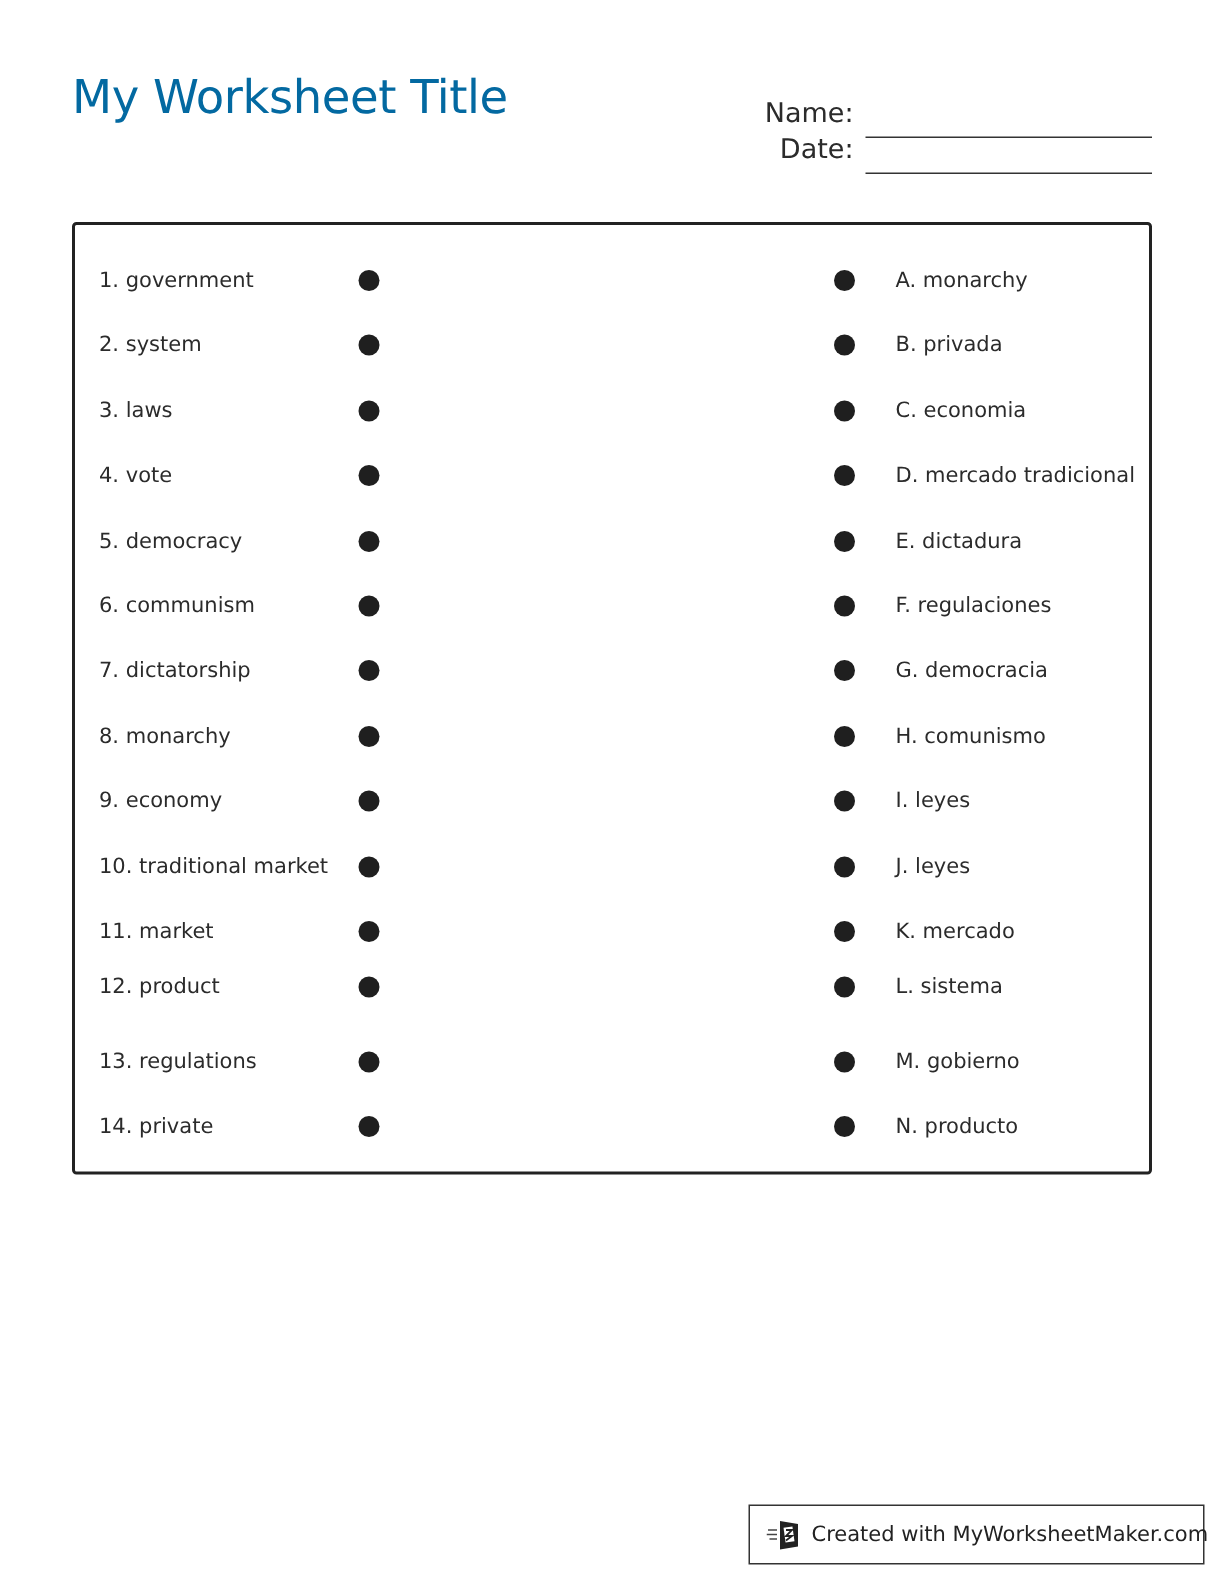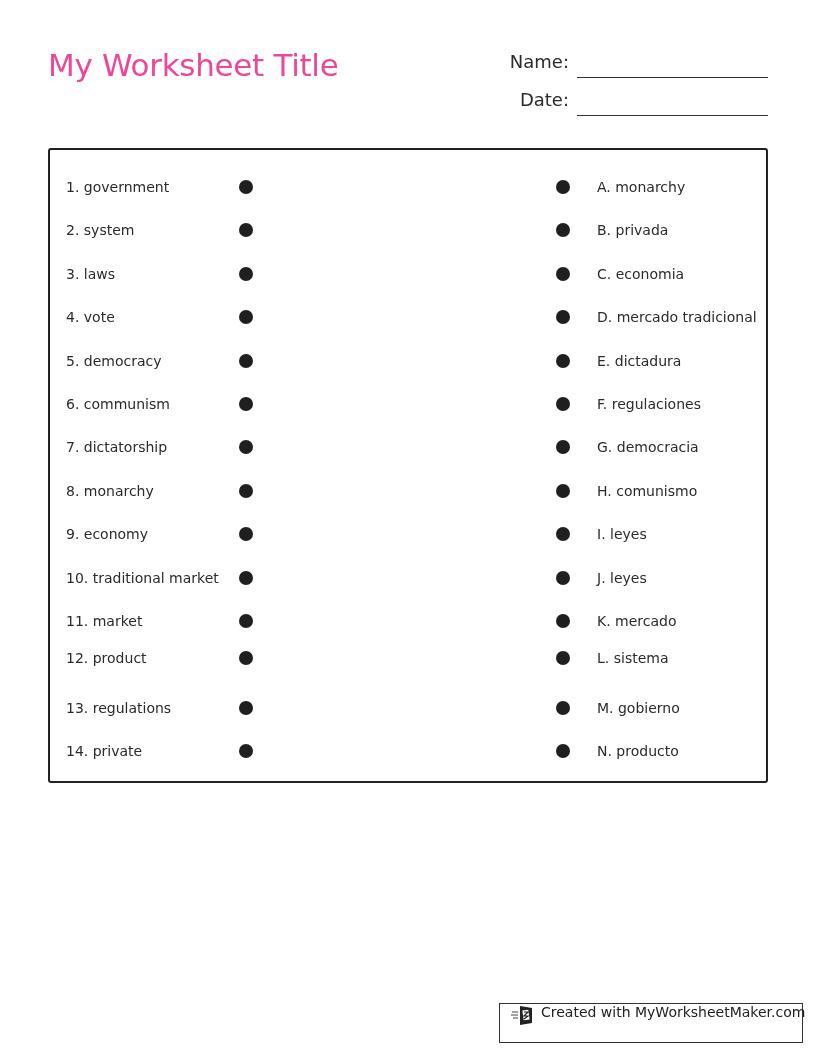--- a/index.html
+++ b/index.html
@@ -14,21 +14,21 @@
       overflow: hidden;
       font-family: "DejaVu Sans", "Liberation Sans", sans-serif;
       color: #2b2b2b;
     }
     .title {
       position: absolute;
       left: 48px;
       top: 47px;
       font-size: 31px;
       font-weight: normal;
-      color: #ec4899;
+      color: #0369a1;
       margin: 0;
       letter-spacing: -0.3px;
       white-space: nowrap;
     }
     .field {
       position: absolute;
       left: 480px;
       width: 288px;
       height: 30px;
     }
@@ -41,21 +41,21 @@
       white-space: nowrap;
     }
     .field .line {
       position: absolute;
       left: 97px;
       right: 0;
       top: 26px;
       height: 0;
       border-bottom: 1.5px solid #333;
     }
-    .field-name { top: 51px; }
+    .field-name { top: 65px; }
     .field-date { top: 89px; }
 
     .match-box {
       position: absolute;
       left: 48px;
       top: 148px;
       width: 716px;
       height: 631px;
       border: 2px solid #222;
       border-radius: 3px;
@@ -99,20 +99,21 @@
 
     .footer {
       position: absolute;
       left: 499px;
       top: 1003px;
       width: 304px;
       height: 40px;
       border: 1.5px solid #333;
       box-sizing: border-box;
       display: flex;
+      align-items: center;
     }
     .footer .logo {
       margin-left: 11px;
       width: 24px;
       height: 22px;
       display: inline-block;
     }
     .footer .credit {
       margin-left: 6px;
       font-size: 14px;

